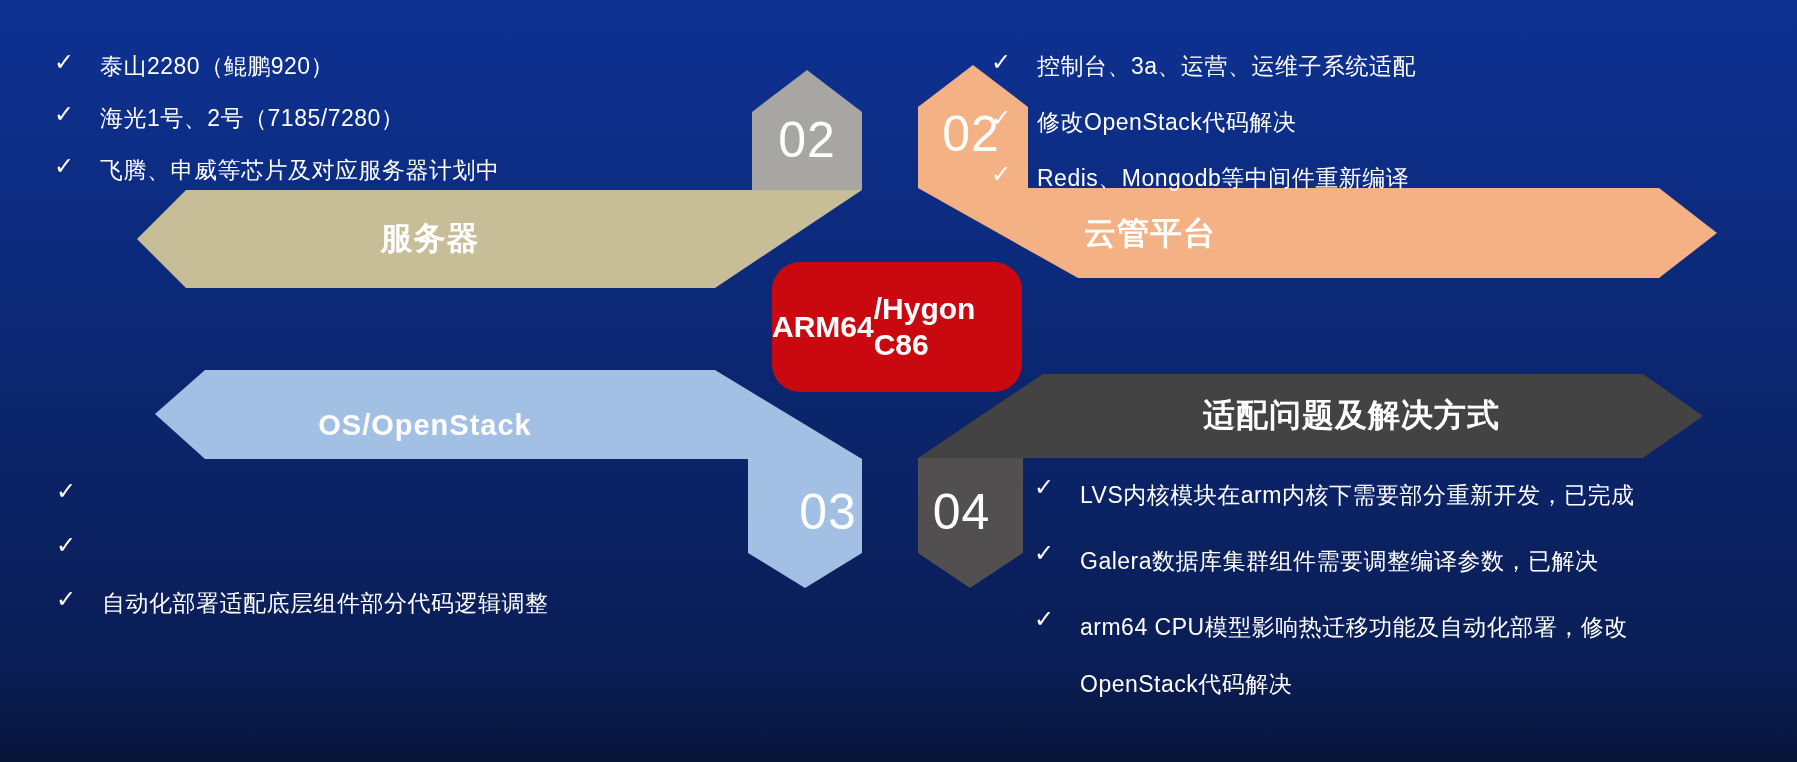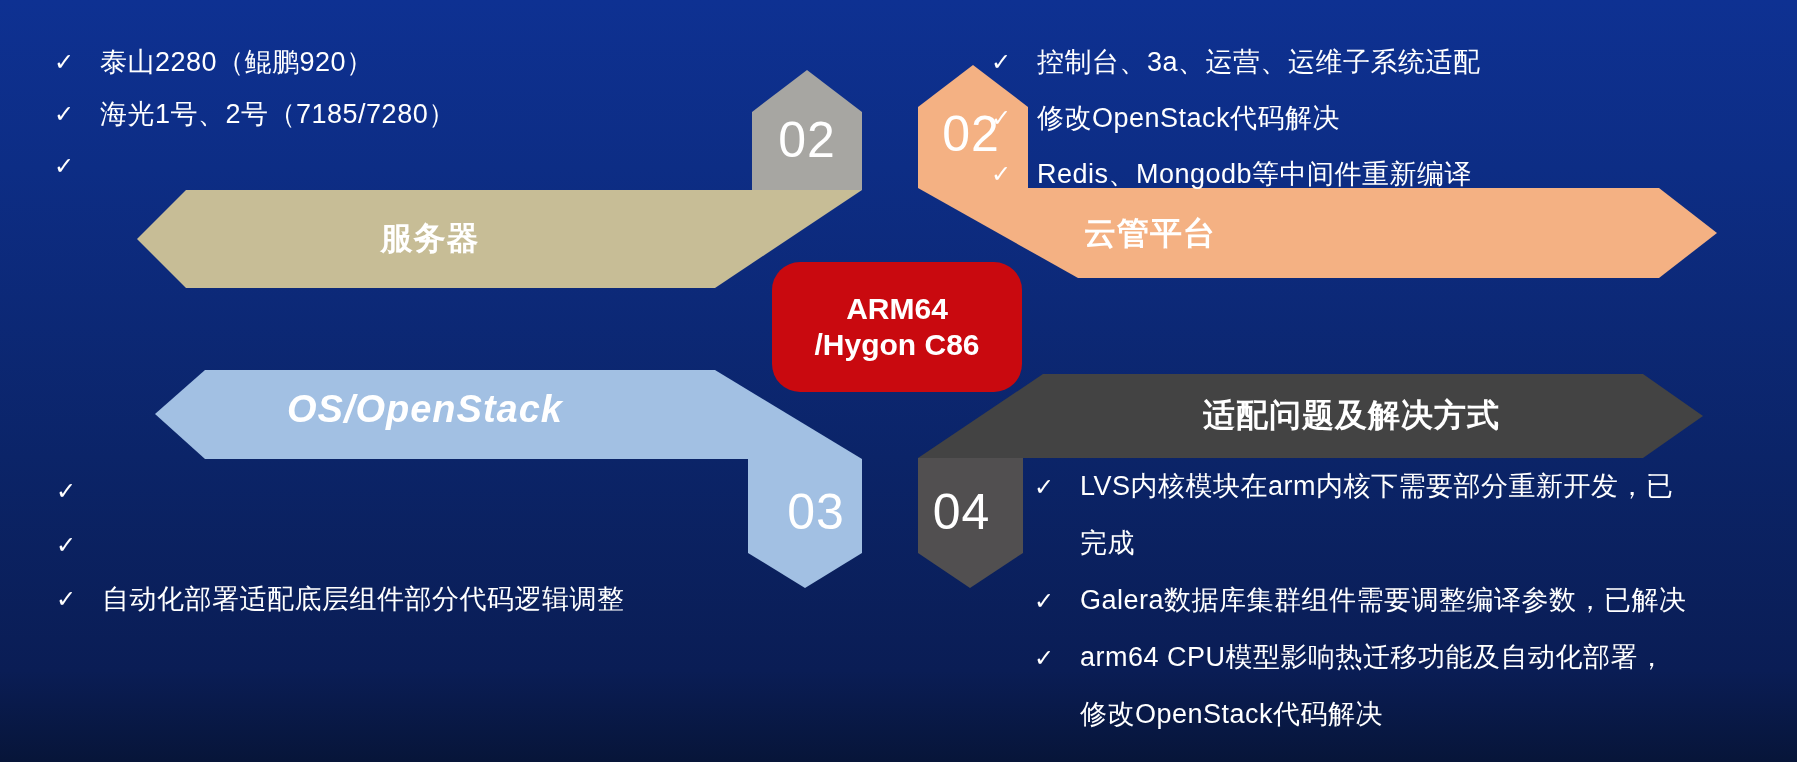--- a/index.html
+++ b/index.html
@@ -10,53 +10,53 @@
   .stage{
     position:relative;width:1797px;height:762px;
     background:linear-gradient(180deg,#0e3192 0%,#0d2d85 22%,#0b2468 60%,#0a1d55 88%,#071539 100%);
   }
   .shapes{position:absolute;left:0;top:0;width:1797px;height:762px;}
   .txt{position:absolute;color:#fff;}
   
   ul.list{list-style:none;margin:0;padding:0;position:absolute;}
   ul.list li{display:flex;align-items:center;}
   ul.list .ck{flex:0 0 46px;font-size:24px;font-weight:400;text-align:left;padding-left:6px;color:#fff;}
-  ul.list .tx{font-size:27px;color:#fff;letter-spacing:0.5px;white-space:nowrap;}
+  ul.list .tx{font-size:23px;color:#fff;letter-spacing:0.5px;white-space:nowrap;margin-top:9px;}
   #list-1{left:48px;top:36px;width:640px;}
   #list-1 li{height:52px;}
   #list-2{left:985px;top:34px;width:640px;}
   #list-2 li{height:56px;}
   #list-3{left:50px;top:464px;width:680px;}
   #list-3 li{height:54px;}
   #list-4{left:1028px;top:458px;width:660px;}
   #list-4 li{align-items:flex-start;line-height:57px;height:auto;}
   #list-4 .tx{white-space:normal;flex:1 1 auto;}
   #list-4 .ck{line-height:57px;}
   
   .ribbon-label{
     position:absolute;width:500px;text-align:center;
     font-weight:700;font-size:32px;color:#fff;letter-spacing:1px;
   }
   #label-1{left:180px;top:217px;}
   #label-2{left:900px;top:212px;}
-  #label-3{left:175px;top:388px;font-size:38px;font-style:italic;}
+  #label-3{left:175px;top:409px;font-size:29px;}
   #label-4{left:1000px;top:394px;text-align:right;}
   
   .badge-num{
     position:absolute;text-align:center;color:#fff;
     font-size:50px;font-weight:400;line-height:52px;letter-spacing:1px;
   }
   #num-1{left:752px;top:114px;width:110px;}
   #num-2{left:918px;top:108px;width:106px;}
-  #num-3{left:748px;top:486px;width:136px;}
+  #num-3{left:748px;top:486px;width:136px;padding-left:12px;}
   #num-4{left:918px;top:486px;width:87px;}
   
   .chip-text{
     position:absolute;left:772px;top:262px;width:250px;height:130px;
-    display:flex;flex-direction:column;align-items:center;justify-content:center;
+    display:flex;flex-direction:row;align-items:center;justify-content:center;
     font-weight:700;font-size:30px;line-height:36px;color:#fff;
   }
 </style>
 </head>
 <body>
 
 <div class="stage">
 
   <svg class="shapes" viewBox="0 0 1797 762">
 
@@ -83,20 +83,21 @@
     <li>
       <span class="ck">✓</span>
       <span class="tx">泰山2280（鲲鹏920）</span>
     </li>
     <li>
       <span class="ck">✓</span>
       <span class="tx">海光1号、2号（7185/7280）</span>
     </li>
     <li>
       <span class="ck">✓</span>
+      <span class="tx">飞腾、申威等芯片及对应服务器计划中</span>
     </li>
   </ul>
 
   <ul class="list" id="list-2">
     <li>
       <span class="ck">✓</span>
       <span class="tx">控制台、3a、运营、运维子系统适配</span>
     </li>
     <li>
       <span class="ck">✓</span>

